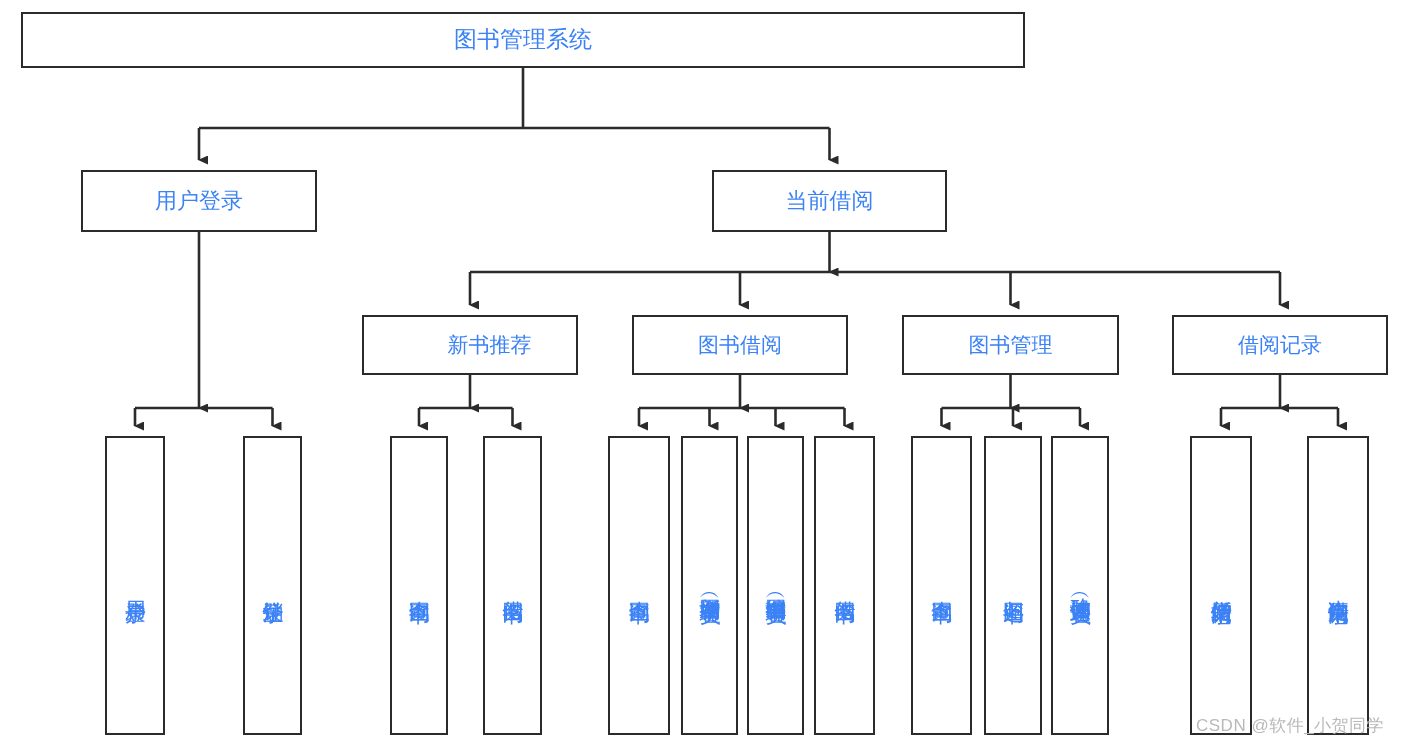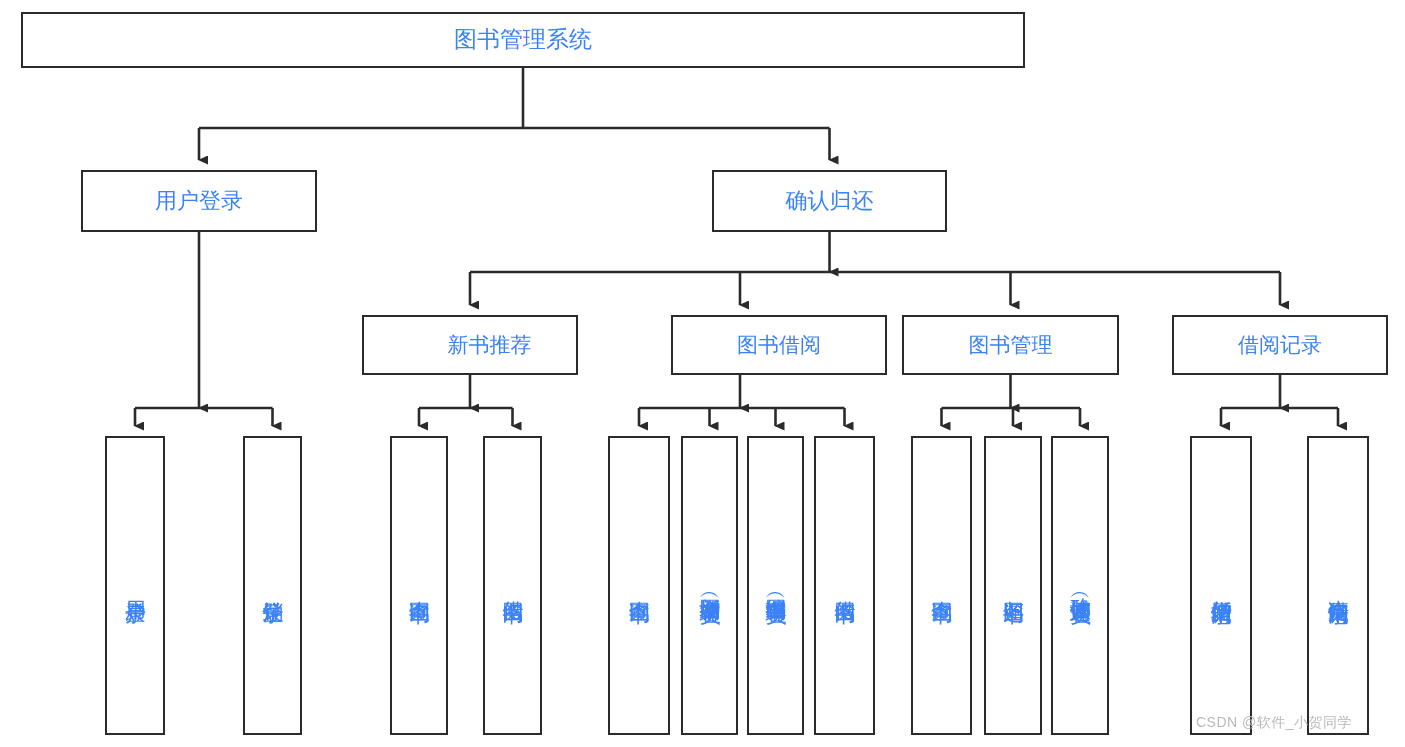--- a/index.html
+++ b/index.html
@@ -50,21 +50,21 @@
   }
   .node.leaf {
     font-size: 21px;
     writing-mode: vertical-rl;
     text-orientation: upright;
     padding: 6px 0;
     letter-spacing: 1px;
   }
   .watermark {
     position: absolute;
-    font-size: 14px;
+    font-size: 17px;
     color: #b9b9b9;
     white-space: nowrap;
     letter-spacing: 0.5px;
     font-family: "Liberation Sans", "DejaVu Sans", sans-serif;
   }
 </style>
 </head>
 <body>
 
 <div id="diagram-canvas">
@@ -108,24 +108,24 @@
         <path d="M 1280 375 L 1280 408" marker-end="url(#arrowhead)"></path>
         <path d="M 1221 408 L 1338 408"></path>
         <path d="M 1221 408 L 1221 426" marker-end="url(#arrowhead)"></path>
         <path d="M 1338 408 L 1338 426" marker-end="url(#arrowhead)"></path>
       </g>
   </svg>
 
   <div class="node root" style="left: 21px; top: 12px; width: 1004px; height: 56px;">图书管理系统</div>
 
   <div class="node level2" style="left: 81px; top: 170px; width: 236px; height: 62px;">用户登录</div>
-  <div class="node level2" style="left: 712px; top: 170px; width: 235px; height: 62px;">确认归还</div>
+  <div class="node level2" style="left: 712px; top: 170px; width: 235px; height: 62px;">当前借阅</div>
 
   <div class="node level3" style="left: 362px; top: 315px; width: 216px; height: 60px; padding-left: 39px;">新书推荐</div>
-  <div class="node level3" style="left: 632px; top: 315px; width: 216px; height: 60px; margin-left: 39px;">图书借阅</div>
+  <div class="node level3" style="left: 632px; top: 315px; width: 216px; height: 60px;">图书借阅</div>
   <div class="node level3" style="left: 902px; top: 315px; width: 217px; height: 60px;">图书管理</div>
   <div class="node level3" style="left: 1172px; top: 315px; width: 216px; height: 60px; text-align: right;">借阅记录</div>
 
   <div class="node leaf" style="left: 105px; top: 436px; width: 60px; height: 299px;">用户登录</div>
   <div class="node leaf" style="left: 243px; top: 436px; width: 59px; height: 299px;">注销登录</div>
   <div class="node leaf" style="left: 390px; top: 436px; width: 58px; height: 299px;">查询图书</div>
   <div class="node leaf" style="left: 483px; top: 436px; width: 59px; height: 299px;">借阅图书</div>
   <div class="node leaf" style="left: 608px; top: 436px; width: 62px; height: 299px;">查询图书</div>
   <div class="node leaf" style="left: 681px; top: 436px; width: 57px; height: 299px;">新增图书（管理员）</div>
   <div class="node leaf" style="left: 747px; top: 436px; width: 57px; height: 299px;">编辑图书（管理员）</div>

